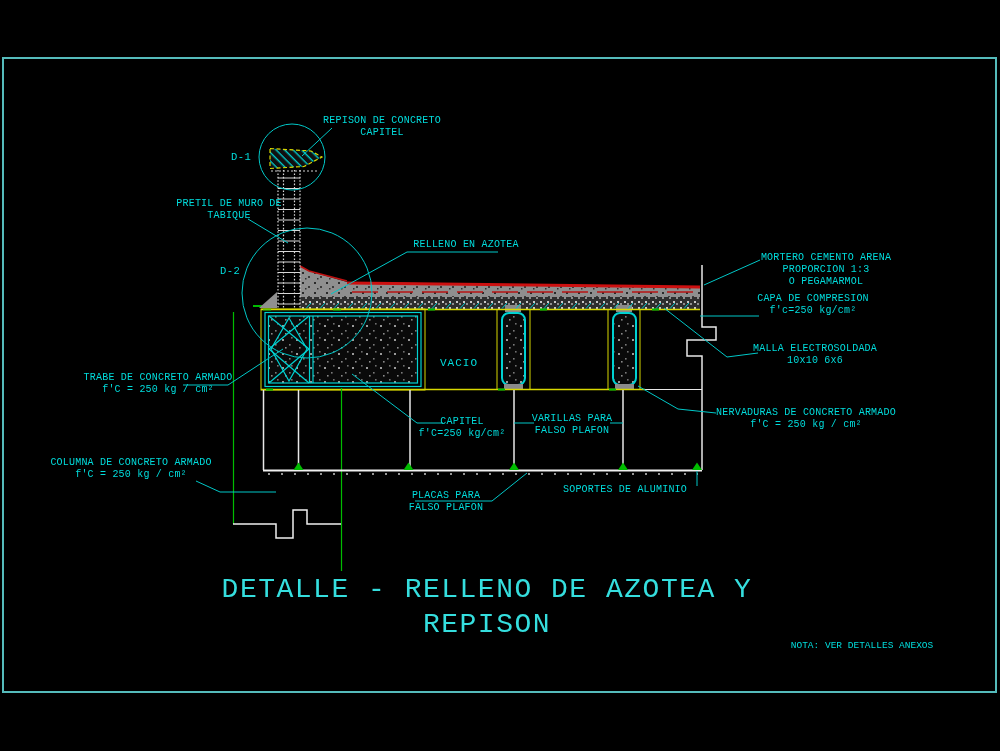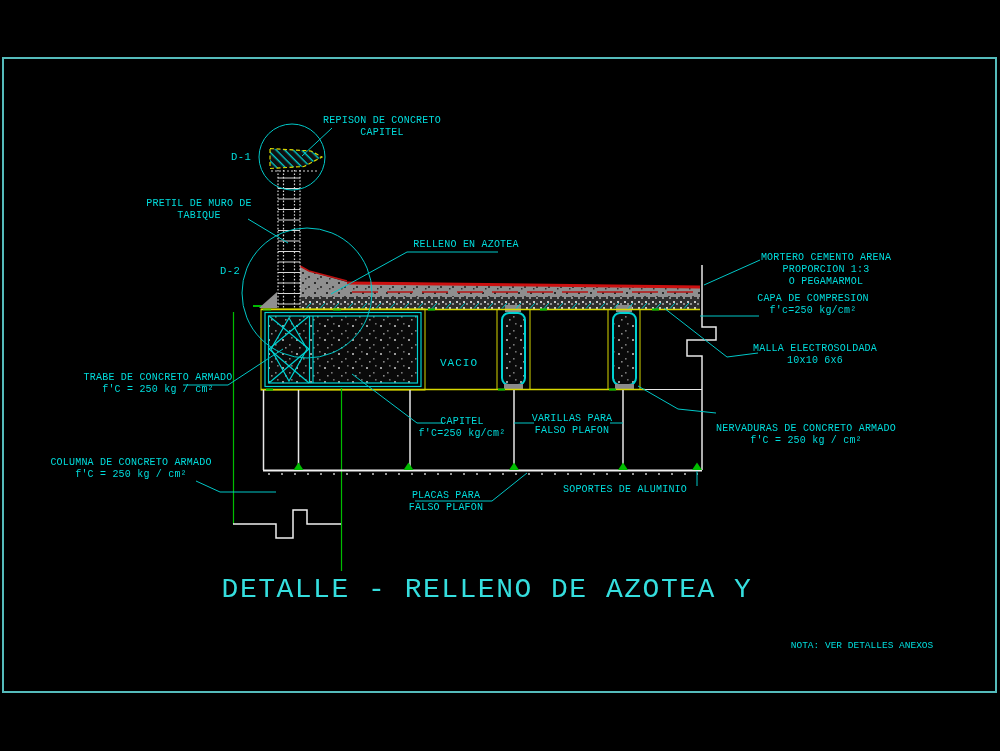--- a/index.html
+++ b/index.html
@@ -223,21 +223,21 @@
     </g>
   </svg>
 
   <div class="lbl" style="left:382px;top:115px;">
     <div>REPISON DE CONCRETO</div>
     <div>CAPITEL</div>
   </div>
 
   <div class="marker" style="left:231px;top:151px;text-align:right;">D-1</div>
 
-  <div class="lbl" style="left:199px;top:198px;">
+  <div class="lbl" style="left:229px;top:198px;">
     <div>PRETIL DE MURO DE</div>
     <div>TABIQUE</div>
   </div>
 
   <div class="marker" style="left:220px;top:265px;">D-2</div>
 
   <div class="lbl" style="left:452px;top:239px;margin-left:14px;">
     <div>RELLENO EN AZOTEA</div>
   </div>
 
@@ -250,21 +250,21 @@
   <div class="lbl" style="left:813px;top:293px;">
     <div>CAPA DE COMPRESION</div>
     <div>f'c=250 kg/cm²</div>
   </div>
 
   <div class="lbl" style="left:815px;top:343px;">
     <div>MALLA ELECTROSOLDADA</div>
     <div>10x10  6x6</div>
   </div>
 
-  <div class="lbl" style="left:806px;top:407px;margin-top:16px;">
+  <div class="lbl" style="left:806px;top:407px;">
     <div>NERVADURAS DE CONCRETO ARMADO</div>
     <div>f'C = 250 kg / cm²</div>
   </div>
 
   <div class="lbl" style="left:158px;top:372px;">
     <div>TRABE DE CONCRETO ARMADO</div>
     <div>f'C = 250 kg / cm²</div>
   </div>
 
   <div class="lbl" style="left:131px;top:457px;">
@@ -288,16 +288,17 @@
   </div>
 
   <div class="lbl" style="left:625px;top:484px;">
     <div>SOPORTES DE ALUMINIO</div>
   </div>
 
   <div id="vacio">VACIO</div>
 
   <div id="title">
     <div>DETALLE - RELLENO DE AZOTEA Y</div>
+    <div>REPISON</div>
   </div>
 
   <div id="nota">NOTA: VER DETALLES ANEXOS</div>
 </div>
 
 </body></html>

